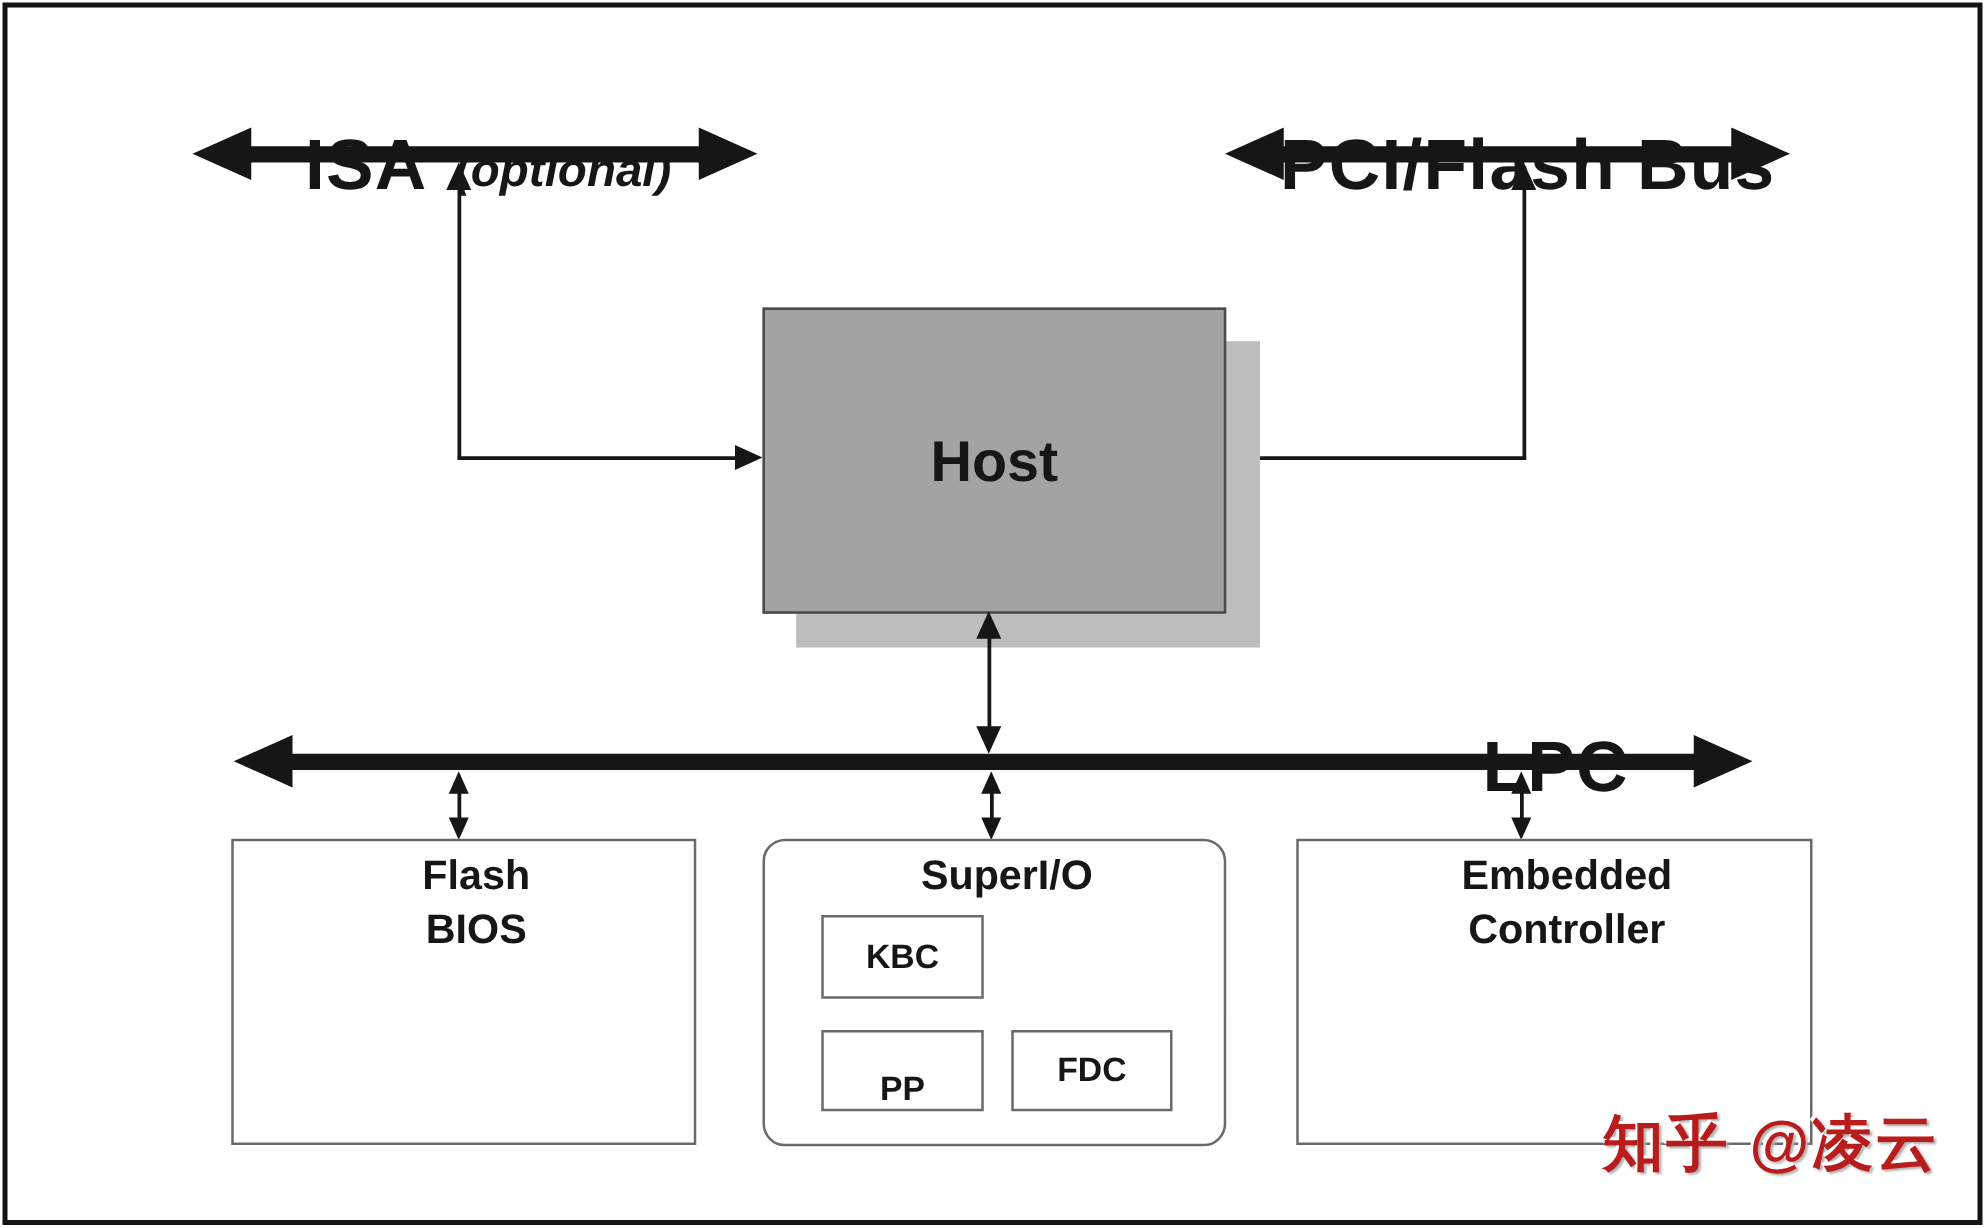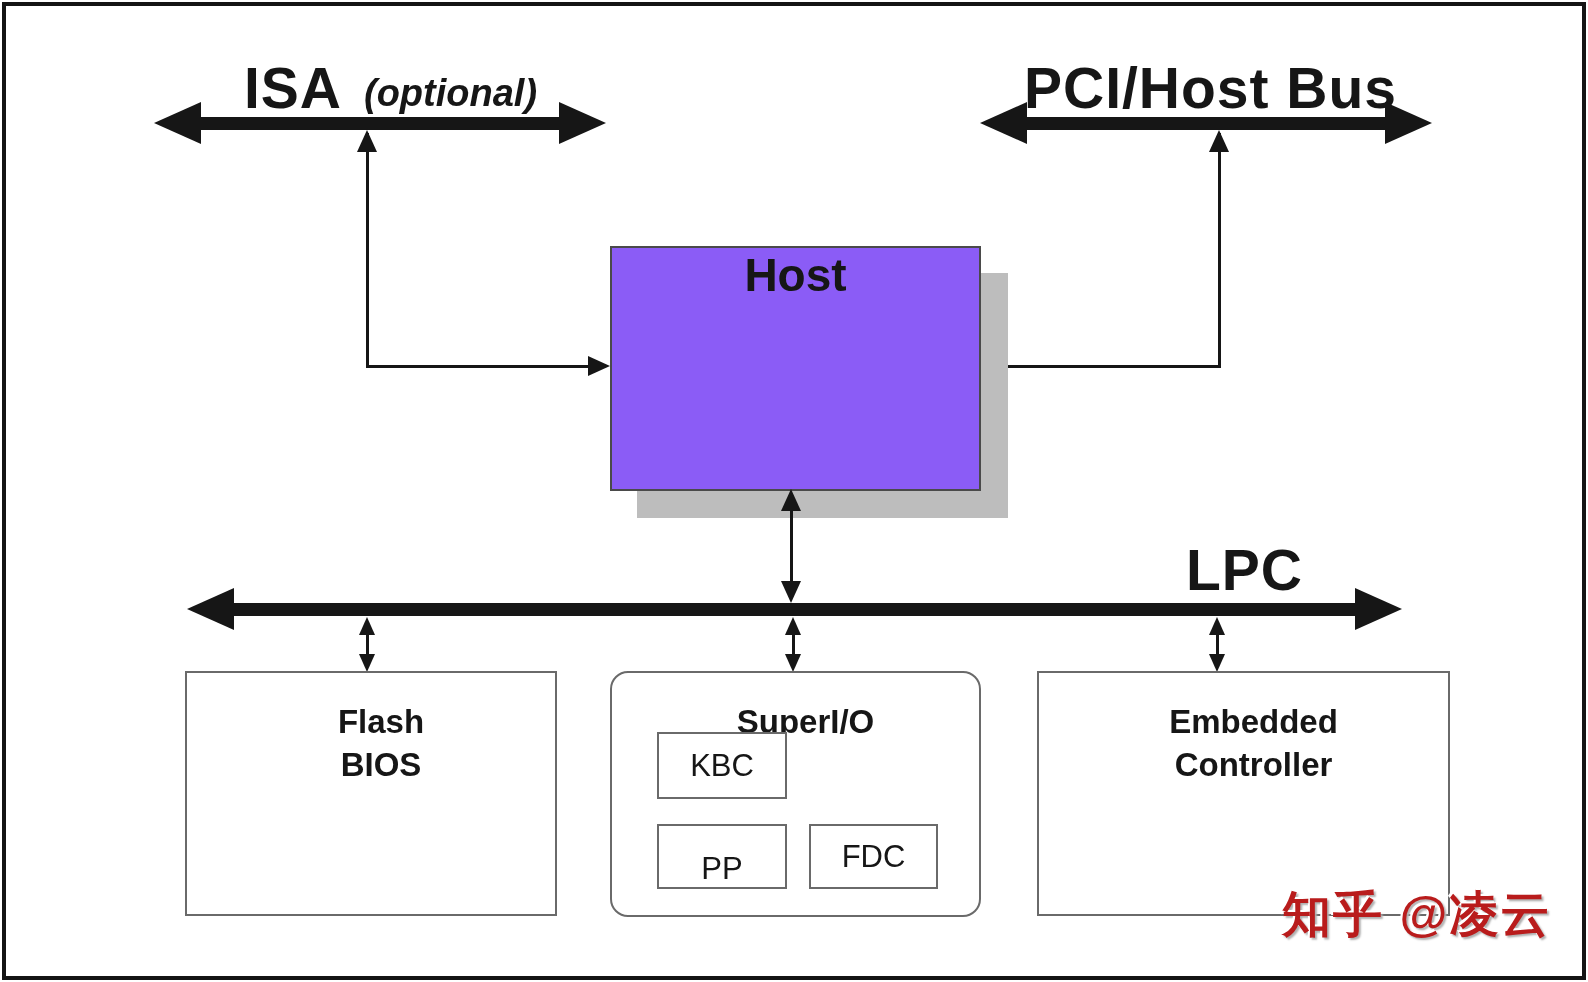--- a/index.html
+++ b/index.html
@@ -8,27 +8,27 @@
     --host-border:#4a4a4a;
     --shadow:#bdbdbd;
   }
   html,body{margin:0;padding:0;background:#ffffff;}
   .canvas{
     position:relative;width:1588px;height:982px;background:#ffffff;
     font-family:"Liberation Sans","DejaVu Sans",sans-serif;
     color:var(--ink);overflow:hidden;
   }
   .frame{position:absolute;inset:2px;border:4px solid #141414;pointer-events:none;}
-  .abs{position:absolute;}
+  .abs{position:absolute;margin-top:44px;}
   
   .bus-title{font-size:57px;font-weight:800;letter-spacing:1px;line-height:1;}
   .bus-qual{font-size:38px;font-weight:700;font-style:italic;line-height:1;}
   .host-label{font-size:46px;font-weight:800;}
   .box-label{font-size:33px;font-weight:800;line-height:1.3;text-align:center;white-space:pre-line;}
-  .mod-label{font-size:31px;font-weight:400;}
+  .mod-label{font-size:27px;font-weight:700;}
   
   .busbar{position:absolute;height:13px;background:var(--ink);}
   .vline{position:absolute;width:3px;background:var(--ink);}
   .hline{position:absolute;height:3px;background:var(--ink);}
   
   .tri{position:absolute;width:0;height:0;}
   .tri.big-left {border-top:21px solid transparent;border-bottom:21px solid transparent;border-right:47px solid var(--ink);}
   .tri.big-right{border-top:21px solid transparent;border-bottom:21px solid transparent;border-left:47px solid var(--ink);}
   .tri.up   {border-left:10px solid transparent;border-right:10px solid transparent;border-bottom:22px solid var(--ink);}
   .tri.down {border-left:10px solid transparent;border-right:10px solid transparent;border-top:22px solid var(--ink);}
@@ -39,29 +39,29 @@
   
   .vda{position:absolute;width:20px;}
   .vda .ln{position:absolute;left:8.5px;top:16px;bottom:16px;width:3px;background:var(--ink);}
   .vda .t-up{position:absolute;top:0;left:0;}
   .vda .t-dn{position:absolute;bottom:0;left:0;}
   .vda.sm{width:16px;}
   .vda.sm .ln{left:6.5px;top:12px;bottom:12px;}
   
   .host-box{
     position:absolute;left:610px;top:246px;width:367px;height:241px;
-    background:#8b5cf6;border:2px solid var(--host-border);
+    background:#a3a3a3;border:2px solid var(--host-border);
     box-shadow:27px 27px 0 0 var(--shadow);
-    display:flex;justify-content:center;
+    display:flex;align-items:center;justify-content:center;
   }
   .node-box{
     position:absolute;width:368px;height:241px;background:#ffffff;
     border:2px solid var(--box-border);
   }
-  .node-box .box-label{position:absolute;top:28px;left:0;right:0;margin-left:20px;}
+  .node-box .box-label{position:absolute;top:6px;left:0;right:0;margin-left:20px;}
   .mod-box{
     position:absolute;background:#ffffff;border:2px solid var(--box-border);
     display:flex;align-items:center;justify-content:center;
   }
   
   .watermark{
     position:absolute;left:1282px;top:882px;
     font-size:49px;font-weight:700;letter-spacing:2px;
     color:#b91c1c;
     text-shadow:-2px -2px 0 #ffffff,2px 2px 2px #b0b0b0;
@@ -74,21 +74,21 @@
   <div class="frame"></div>
 
   <span class="abs bus-title" style="left:244px;top:60px;">ISA</span>
   <span class="abs bus-qual" style="left:364px;top:74px;">(optional)</span>
   <div>
     <div class="busbar" style="left:178px;top:117px;width:386px;"></div>
     <div class="tri big-left" style="left:154px;top:102px;"></div>
     <div class="tri big-right" style="left:559px;top:102px;"></div>
   </div>
 
-  <span class="abs bus-title" style="left:1024px;top:60px;">PCI/Host Bus</span>
+  <span class="abs bus-title" style="left:1024px;top:60px;">PCI/Flash Bus</span>
   <div>
     <div class="busbar" style="left:1004px;top:117px;width:386px;"></div>
     <div class="tri big-left" style="left:980px;top:102px;"></div>
     <div class="tri big-right" style="left:1385px;top:102px;"></div>
   </div>
 
   <div>
     <div class="tri up" style="left:357px;top:130px;"></div>
     <div class="vline" style="left:366px;top:133px;height:233px;"></div>
     <div class="hline" style="left:366px;top:365px;width:224px;"></div>

